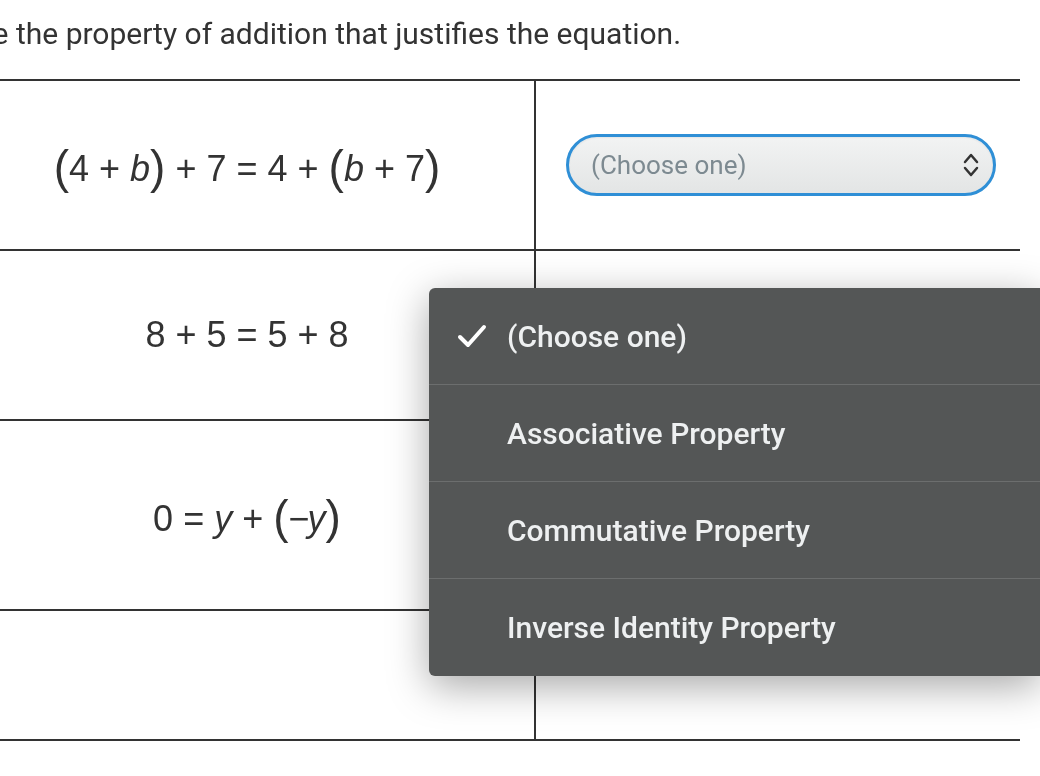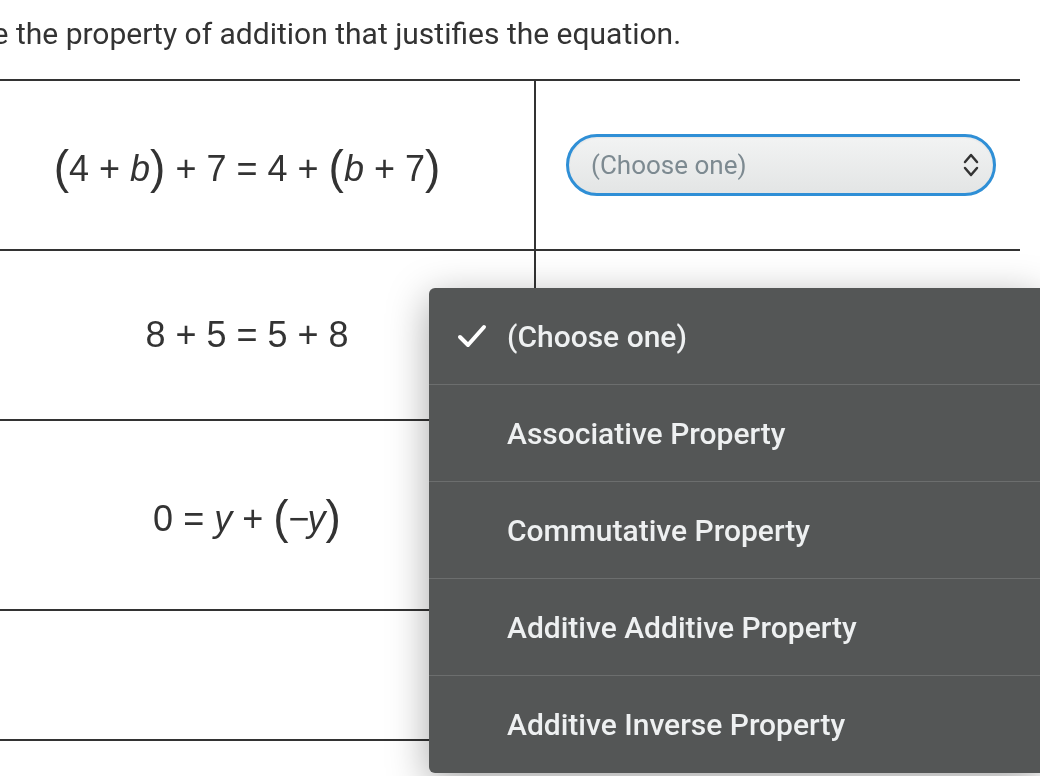--- a/index.html
+++ b/index.html
@@ -172,18 +172,15 @@
     </span>
     <span>(Choose one)</span>
   </div>
   <div class="menu-item">
     <span>Associative Property</span>
   </div>
   <div class="menu-item">
     <span>Commutative Property</span>
   </div>
   <div class="menu-item">
-    <span>Additive Additive Property</span>
-  </div>
-  <div class="menu-item">
-    <span>Additive Inverse Property</span>
+    <span>Inverse Identity Property</span>
   </div>
 </div>
 
 </body></html>

